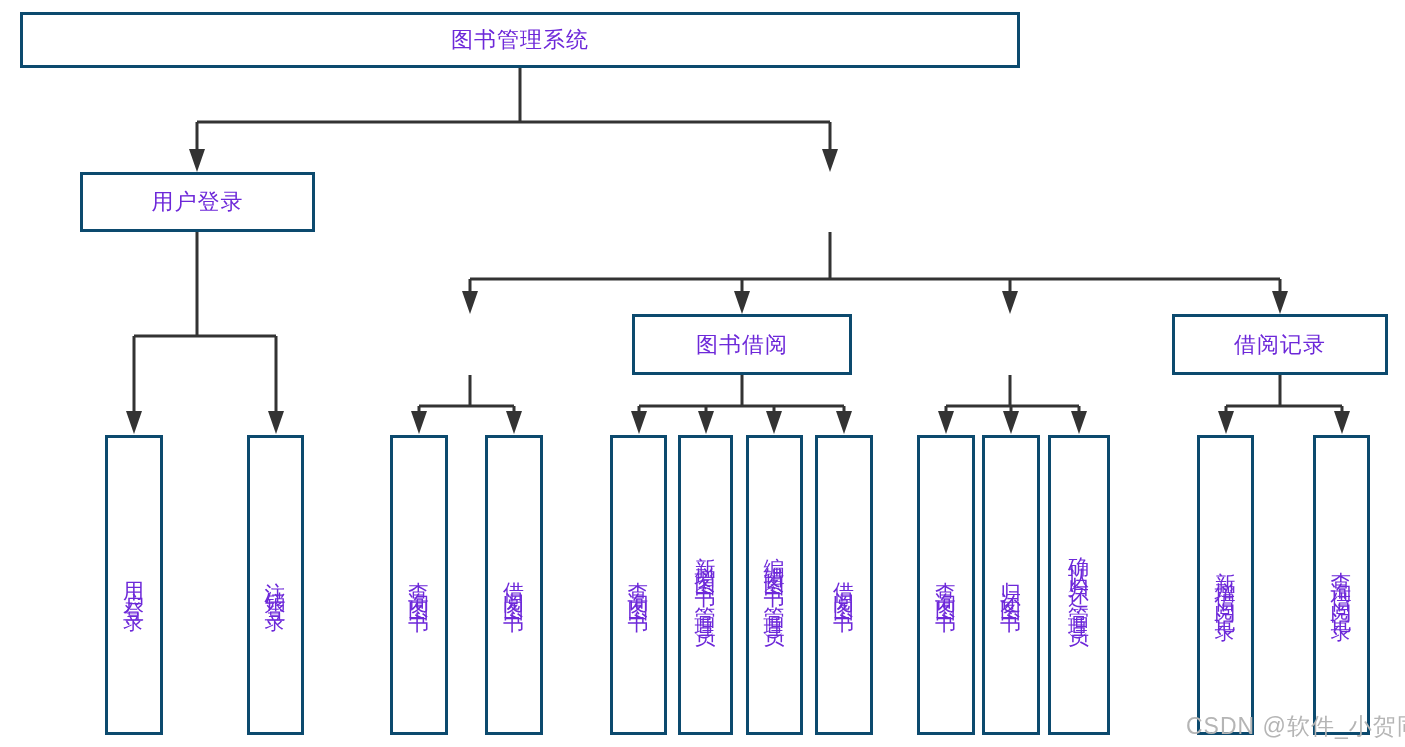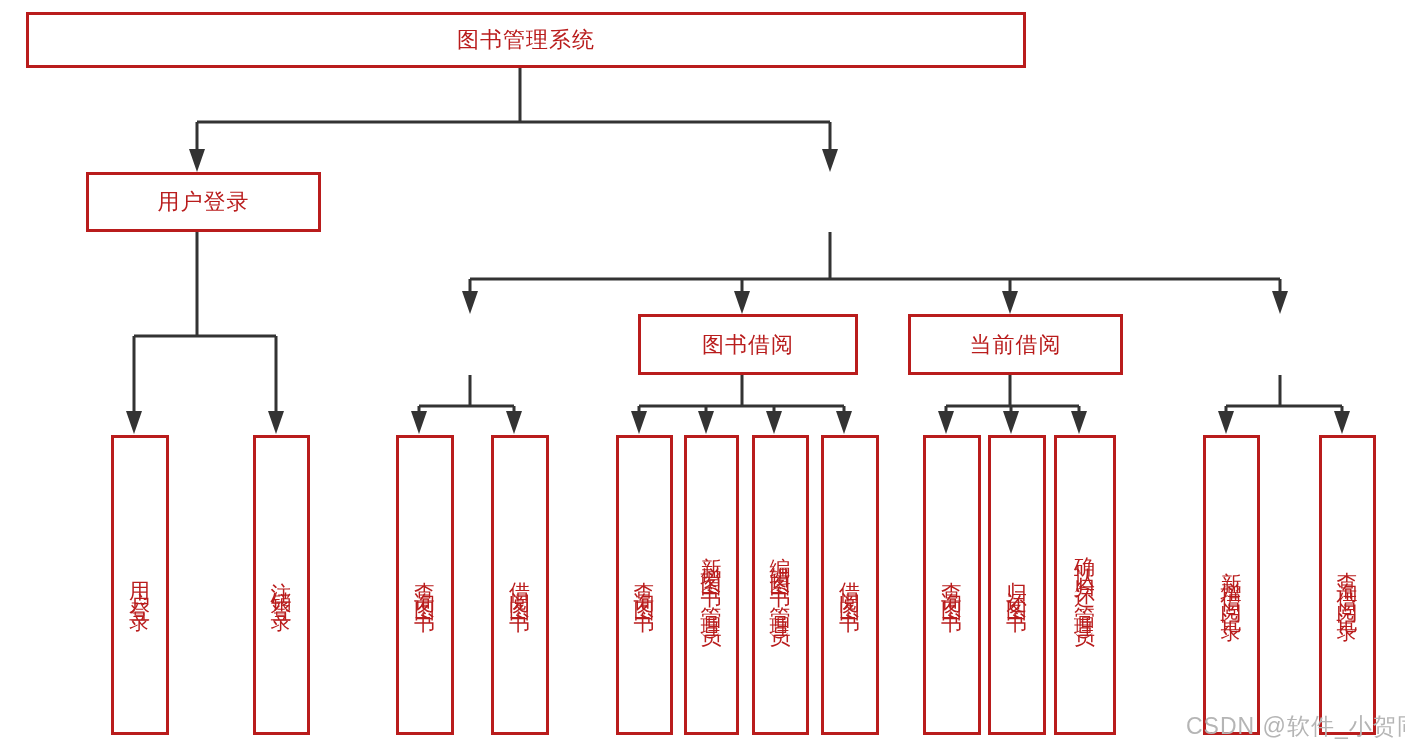--- a/index.html
+++ b/index.html
@@ -3,22 +3,22 @@
 <meta charset="utf-8">
 <style>
   html,body{margin:0;padding:0;background:#ffffff;}
   .stage{
     position:relative;width:1405px;height:747px;background:#ffffff;
     font-family:"Liberation Sans","DejaVu Sans",sans-serif;overflow:hidden;
   }
   .wires{position:absolute;left:0;top:0;z-index:1;}
   .box{
     position:absolute;box-sizing:border-box;background:#ffffff;
-    border:3px solid #b91c1c;color:#b91c1c;display:flex;
-    align-items:center;justify-content:center;z-index:2;margin-left:6px;
+    border:3px solid #0c4a6e;color:#6d28d9;display:flex;
+    align-items:center;justify-content:center;z-index:2;
   }
   .h{font-size:22px;letter-spacing:1px;}
   .v span{
     writing-mode:vertical-rl;text-orientation:mixed;
     font-size:21px;line-height:1;letter-spacing:10px;white-space:nowrap;
   }
   
   .n-root        {left:20px;  top:12px;  width:1000px;height:56px;}
   .n-user-login  {left:80px;  top:172px; width:235px; height:60px;}
   .n-book-mgmt   {left:712px; top:172px; width:235px; height:60px;}
@@ -89,21 +89,21 @@
       <polygon points="1226,434 1218,411 1234,411"></polygon>
       <polygon points="1342,434 1334,411 1350,411"></polygon>
     </g>
   </svg>
 
   <div class="box h n-root">图书管理系统</div>
 
   <div class="box h n-user-login">用户登录</div>
 
   <div class="box h n-borrow">图书借阅</div>
-  <div class="box h n-current">当前借阅</div>
+  <div class="box h n-record">借阅记录</div>
 
   <div class="box v leaf l-ul-login">
     <span>用户登录</span>
   </div>
   <div class="box v leaf l-ul-logout">
     <span>注销登录</span>
   </div>
 
   <div class="box v leaf l-nr-query">
     <span>查询图书</span>

